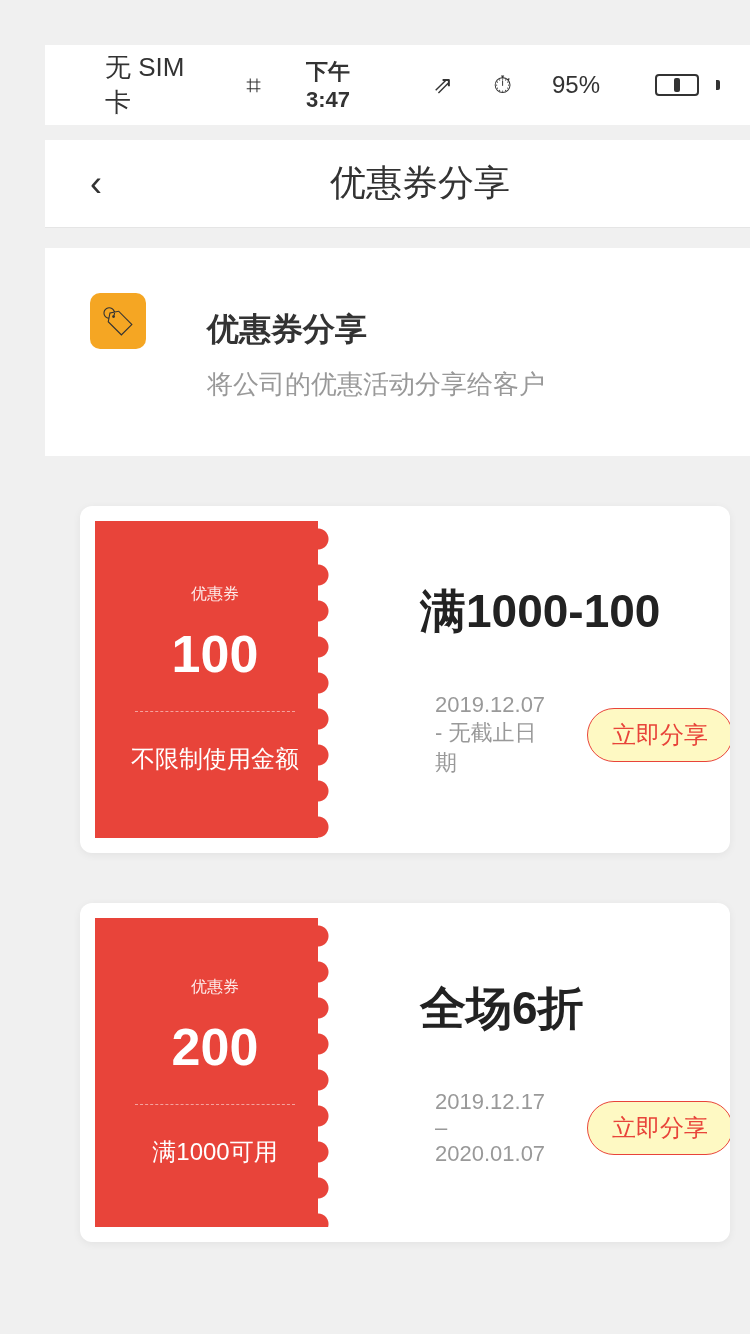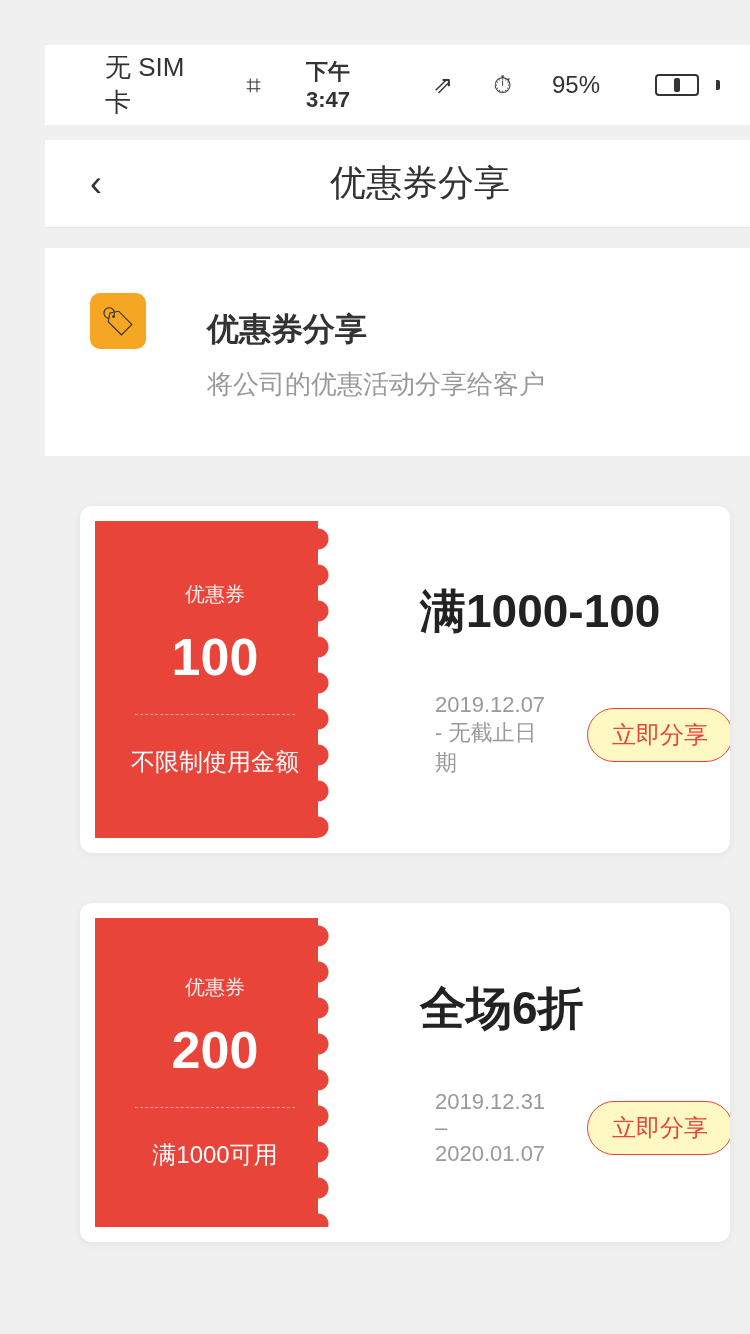--- a/index.html
+++ b/index.html
@@ -162,21 +162,21 @@
       position: absolute;
       right: -1px;
       top: 0;
       bottom: 0;
       width: 18px;
       background: radial-gradient(circle at 0 50%, transparent 10px, #fff 11px);
       background-size: 18px 36px;
     }
 
     .coupon-label {
-      font-size: 20px;
+      font-size: 16px;
       color: rgba(255,255,255,0.9);
       margin-bottom: 8px;
     }
     .coupon-amount {
       font-size: 52px;
       font-weight: 700;
       color: #fff;
       line-height: 1;
       margin-bottom: 16px;
     }
@@ -293,19 +293,19 @@
   <div class="coupon-card">
     <div class="coupon-left">
       <span class="coupon-label">优惠券</span>
       <span class="coupon-amount">200</span>
       <div class="coupon-divider"></div>
       <span class="coupon-condition">满1000可用</span>
     </div>
     <div class="coupon-right">
       <span class="coupon-title">全场6折</span>
       <div class="coupon-footer">
-        <span class="coupon-date">2019.12.31 – 2020.01.07</span>
+        <span class="coupon-date">2019.12.17 – 2020.01.07</span>
         <button class="share-btn">立即分享</button>
       </div>
     </div>
   </div>
 
 </div>
 
 </body></html>

